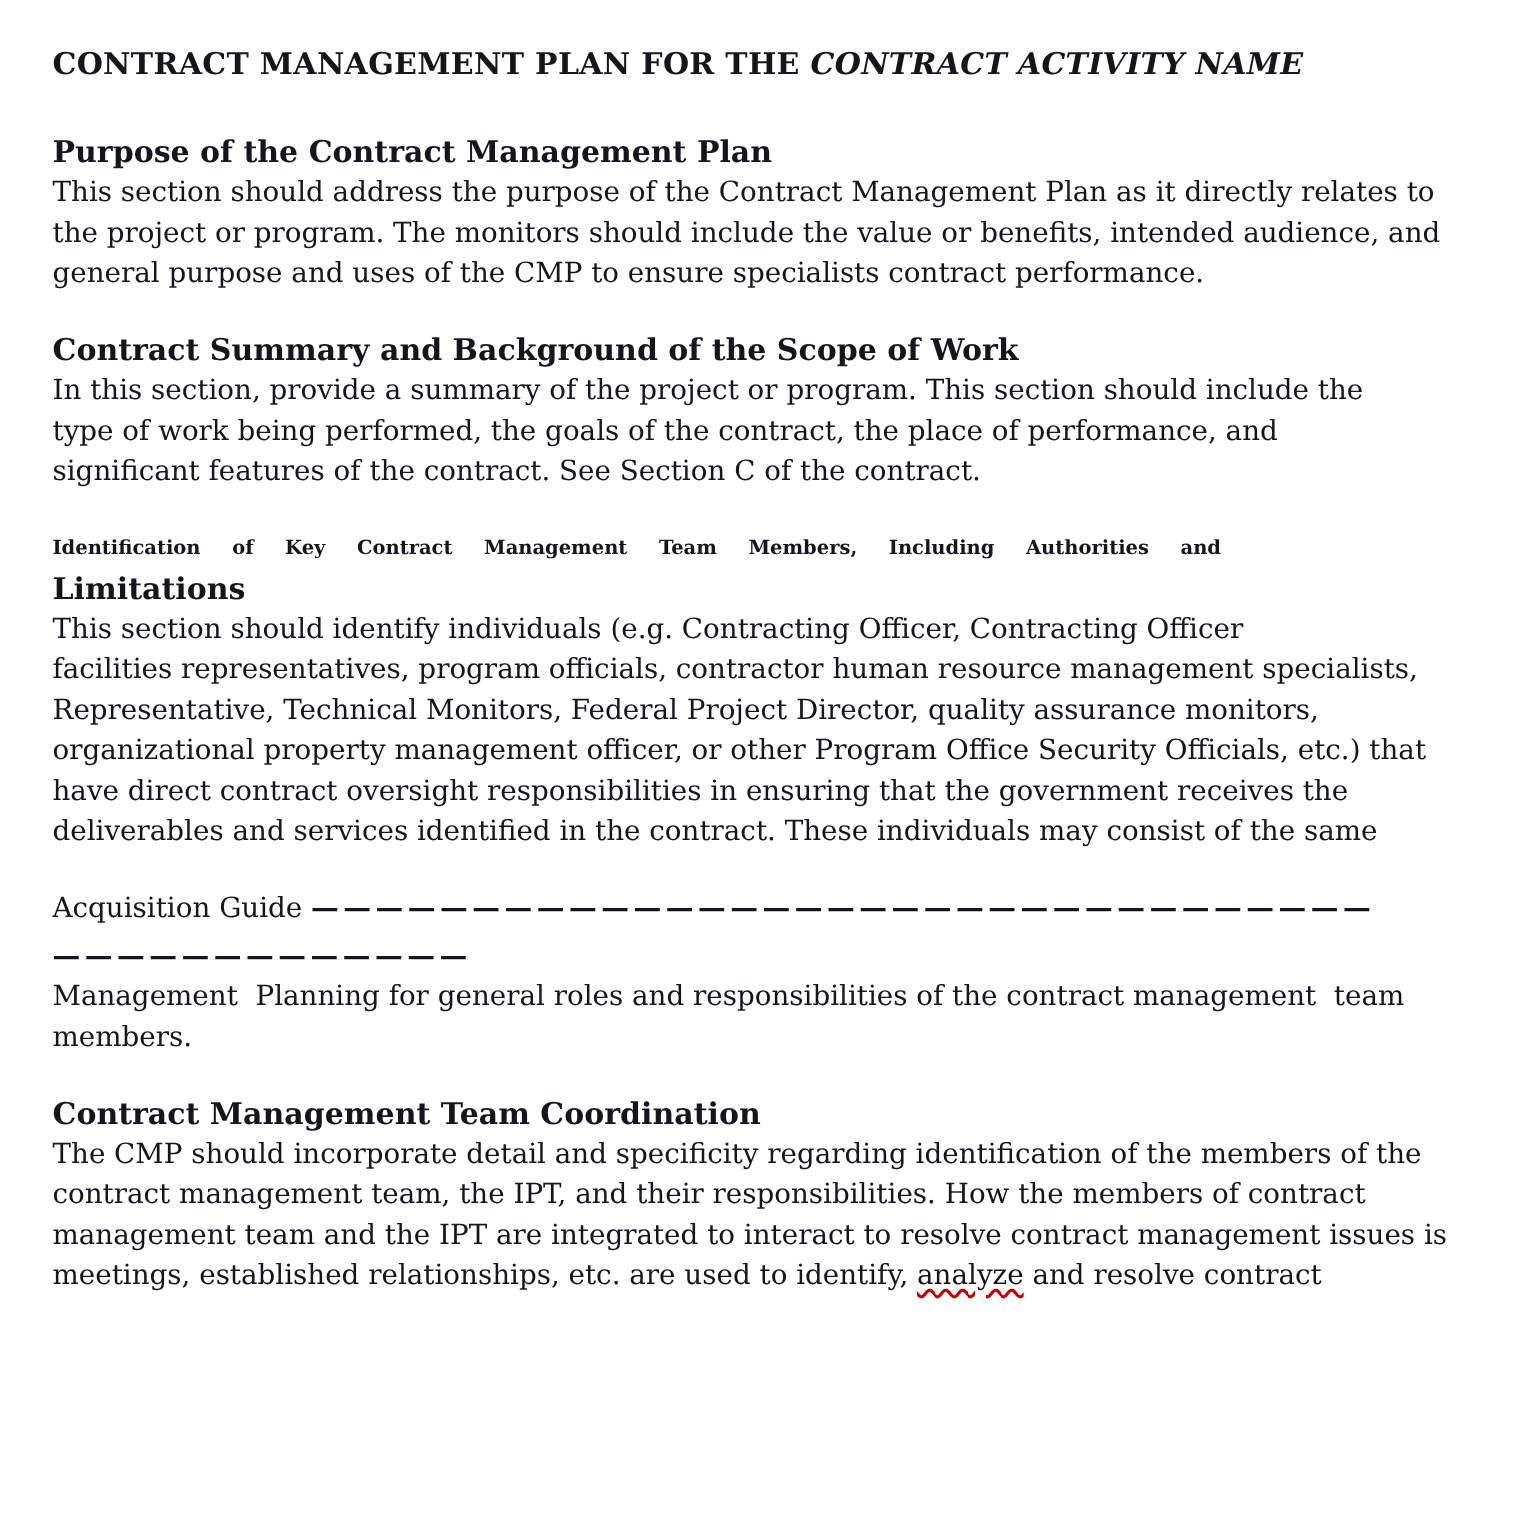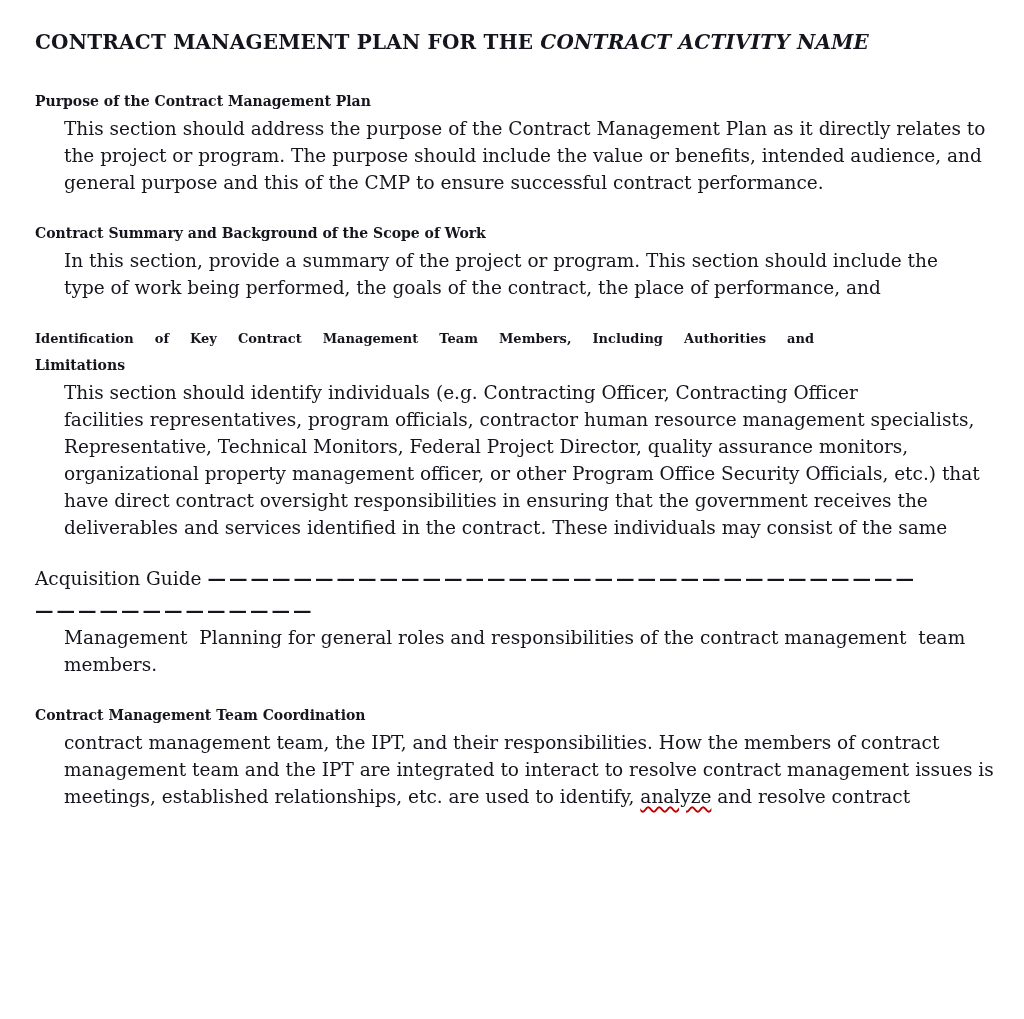--- a/index.html
+++ b/index.html
@@ -28,35 +28,35 @@
     margin: 0 0 34px 0;
     white-space: nowrap;
     letter-spacing: 0.2px;
   }
   .doc-title .title-em {
     font-style: italic;
   }
   .section { margin: 0 0 24px 0; }
   .section:last-child { margin-bottom: 0; }
   h2 {
-    font-size: 14px;
+    font-size: 20px;
     font-weight: bold;
     line-height: 27px;
     margin: 0;
     white-space: nowrap;
   }
   .h-stretch {
     font-size: 13px;
     font-weight: bold;
     line-height: 27px;
     text-align: justify;
     text-align-last: justify;
   }
   .body-lines { font-size: 18.5px; line-height: 27px; }
-  .body-lines .ln { white-space: pre; margin-left: 29px; }
+  .body-lines .ln { white-space: pre; }
   .frag-line {
     font-size: 18.5px;
     line-height: 27px;
     white-space: nowrap;
   }
   .dashes {
     letter-spacing: 3px;
     font-weight: bold;
   }
   .frag-line.second { margin-top: 5px; }
@@ -75,30 +75,31 @@
 <div class="page">
 
   <div class="doc-title">
     <span>CONTRACT MANAGEMENT PLAN FOR THE </span><span class="title-em">CONTRACT ACTIVITY NAME</span>
   </div>
 
   <div class="section">
     <h2>Purpose of the Contract Management Plan</h2>
     <div class="body-lines">
         <div class="ln">This section should address the purpose of the Contract Management Plan as it directly relates to</div>
-        <div class="ln">the project or program. The purpose should include the value or benefits, intended audience, and</div>
-        <div class="ln">general purpose and this of the CMP to ensure successful contract performance.</div>
+        <div class="ln">the project or program. The monitors should include the value or benefits, intended audience, and</div>
+        <div class="ln">general purpose and uses of the CMP to ensure specialists contract performance.</div>
       </div>
   </div>
 
   <div class="section">
     <h2>Contract Summary and Background of the Scope of Work</h2>
     <div class="body-lines">
         <div class="ln">In this section, provide a summary of the project or program. This section should include the</div>
         <div class="ln">type of work being performed, the goals of the contract, the place of performance, and</div>
+        <div class="ln">significant features of the contract. See Section C of the contract.</div>
       </div>
   </div>
 
   <div class="section">
     <div class="h-stretch">Identification of Key Contract Management Team Members, Including Authorities and</div>
     <h2>Limitations</h2>
     <div class="body-lines">
         <div class="ln">This section should identify individuals (e.g. Contracting Officer, Contracting Officer</div>
         <div class="ln">facilities representatives, program officials, contractor human resource management specialists,</div>
         <div class="ln">Representative, Technical Monitors, Federal Project Director, quality assurance monitors,</div>
@@ -117,20 +118,21 @@
     </div>
     <div class="body-lines">
         <div class="ln">Management  Planning for general roles and responsibilities of the contract management  team</div>
         <div class="ln">members.</div>
       </div>
   </div>
 
   <div class="section">
     <h2>Contract Management Team Coordination</h2>
     <div class="body-lines">
+        <div class="ln">The CMP should incorporate detail and specificity regarding identification of the members of the</div>
         <div class="ln">contract management team, the IPT, and their responsibilities. How the members of contract</div>
         <div class="ln">management team and the IPT are integrated to interact to resolve contract management issues is</div>
       </div>
     <div class="body-lines">
       <div class="ln"><span>meetings, established relationships, etc. are used to identify, </span><span class="squiggle-word">analyze</span><span> and resolve contract</span></div>
 
     </div>
   </div>
 
 </div>

